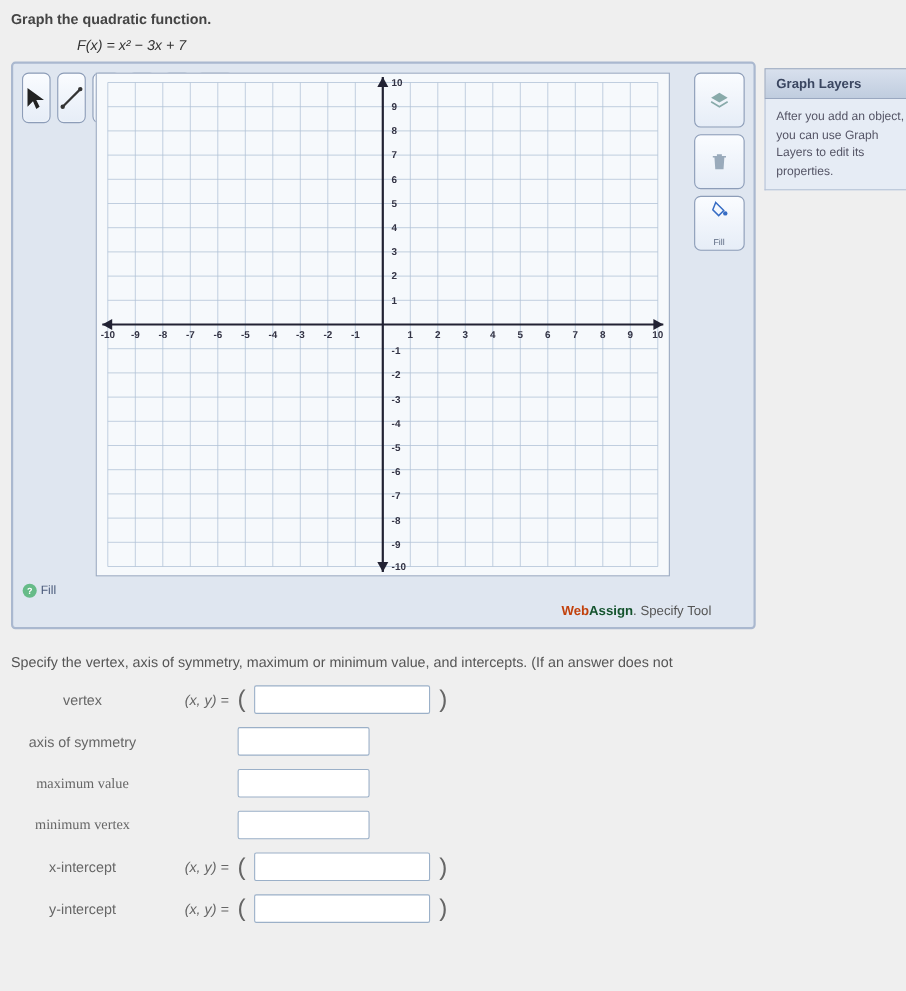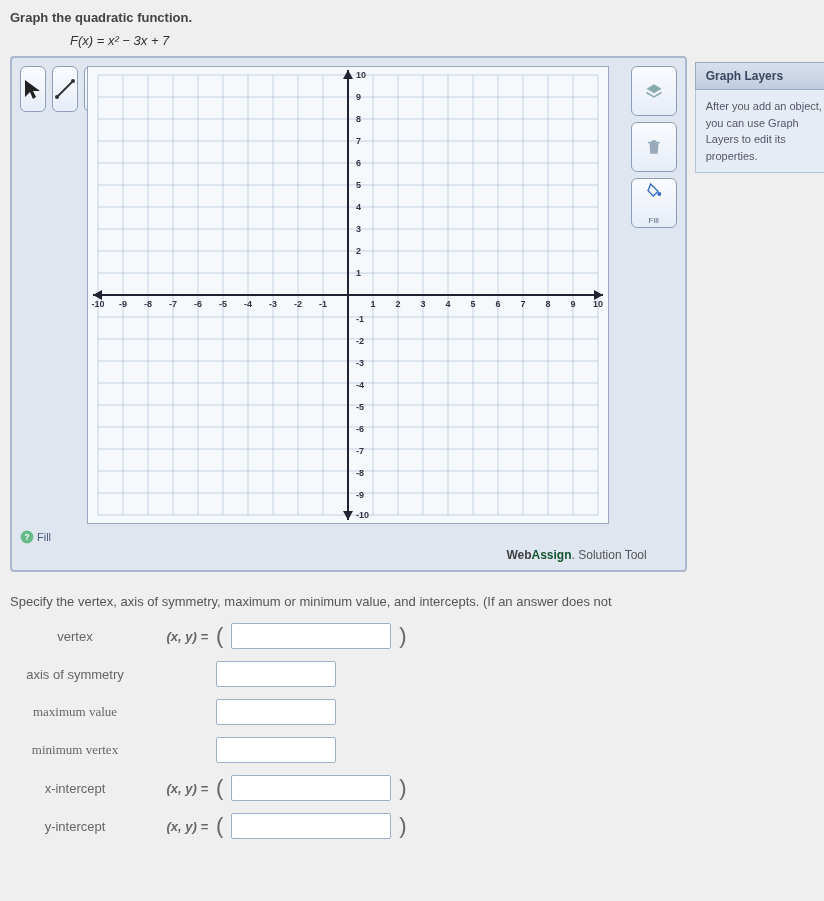--- a/index.html
+++ b/index.html
@@ -100,21 +100,21 @@
   margin-top:6px;
   display:flex;align-items:center;gap:3px;
 }
 .branding {
   text-align: right;
   font-size: 12px;
   margin-top: 4px;
   padding-right: 30px;
   color:#555;
 }
-.branding .wa1 { color:#404040;font-weight:bold; }
+.branding .wa1 { color:#c2410c;font-weight:bold; }
 .branding .wa2 { color:#14532d;font-weight:bold; }
 .layers-panel {
   width: 140px;
   margin-top: 6px;
 }
 .lp-head {
   background: linear-gradient(#d8e0ed,#c0cddf);
   border: 1px solid #9aa8c0;
   padding: 6px 10px;
   font-weight: bold;
@@ -128,21 +128,21 @@
 .q-text {
   margin-top: 22px;
   margin-bottom: 14px;
   color:#555;
 }
 .ans-row {
   display:flex;align-items:center;gap:8px;margin-bottom:12px;
   color:#666;font-size:13px;
 }
 .ans-label { width:130px;text-align:center; }
-.coord-label { width:60px;text-align:right;font-style:italic;font-weight:bold; }
+.coord-label { width:60px;text-align:right;font-style:italic; }
 .input-box {
   background:#fff;border:1px solid #9bb0c8;height:24px;width:150px;
   padding:0 4px;border-radius:2px;font-size:12px;
 }
 .paren { font-size:22px;color:#666;line-height:20px; }
 .dual .ans-label { width:130px;font-family:Liberation Serif, serif; }
 </style>
 </head>
 <body>
 
@@ -303,21 +303,21 @@
       </div>
     </div>
     <div class="help-link">
       <svg width="14" height="14" viewBox="0 0 24 24">
           <circle cx="12" cy="12" r="11" fill="#6b8"></circle>
           <text x="12" y="17" text-anchor="middle" font-size="14" fill="#fff" font-weight="bold">?</text>
         </svg>
       <span>Fill</span>
     </div>
     <div class="branding">
-      <span class="wa1">Web</span><span class="wa2">Assign</span><span>. Solution Tool</span>
+      <span class="wa1">Web</span><span class="wa2">Assign</span><span>. Specify Tool</span>
     </div>
   </div>
 
   <div class="layers-panel">
     <div class="lp-head">Graph Layers</div>
     <div class="lp-body">After you add an object, you can use Graph Layers to edit its properties.</div>
   </div>
 </div>
 
 <div class="q-text">Specify the vertex, axis of symmetry, maximum or minimum value, and intercepts. (If an answer does not</div>

